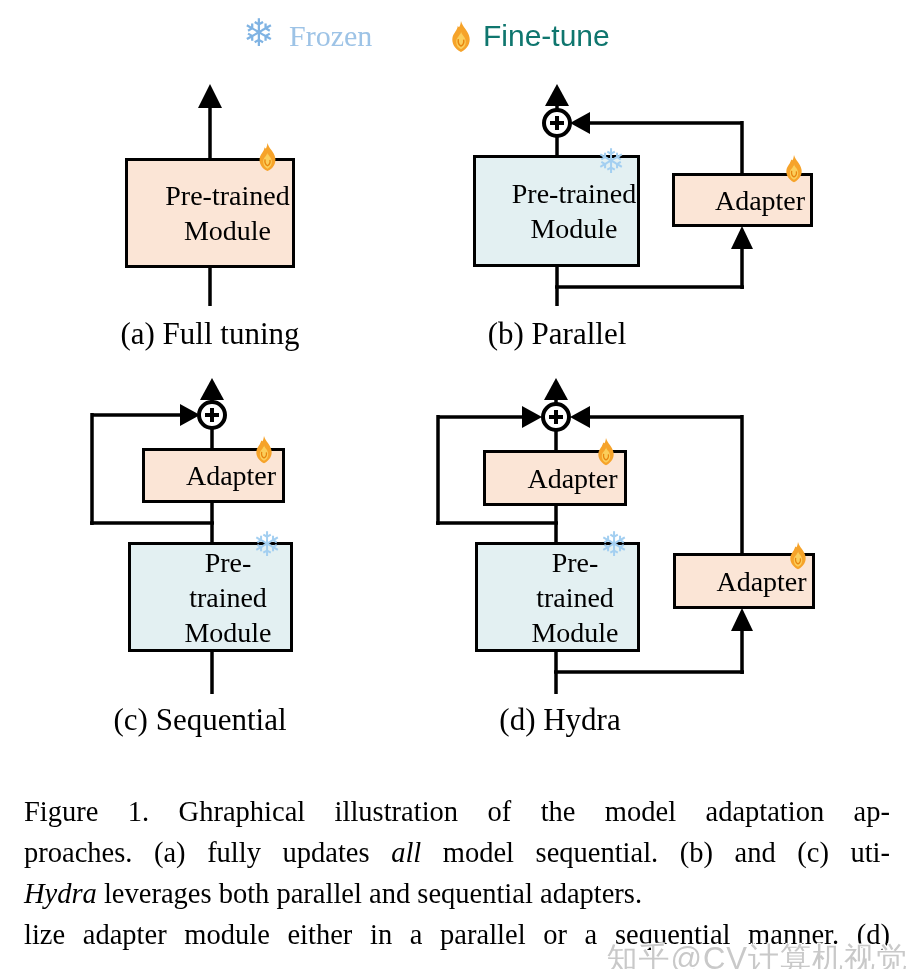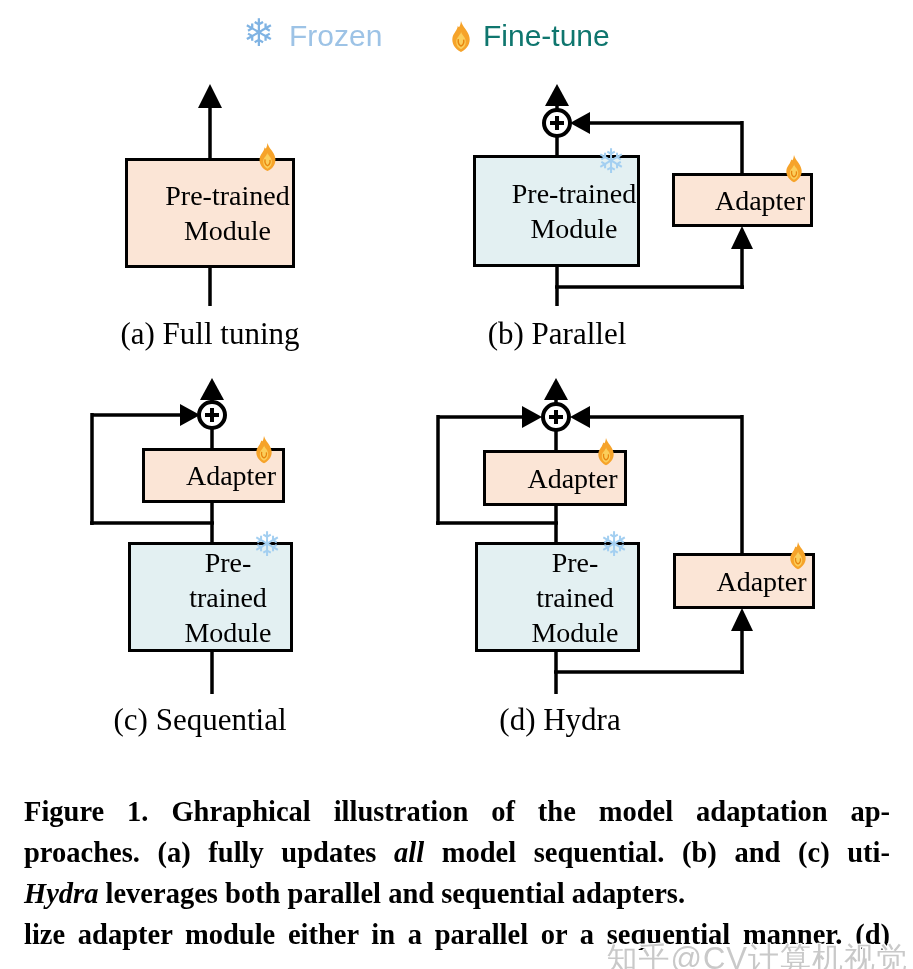--- a/index.html
+++ b/index.html
@@ -8,21 +8,21 @@
     overflow:hidden; font-family:"Liberation Serif", serif; color:#000;
   }
   
   .legend { position:absolute; left:0; top:0; width:913px; height:62px; }
   .legend-snowflake {
     position:absolute; left:243px; top:14px; font-size:38px; line-height:38px;
     font-family:"DejaVu Sans", sans-serif; color:#7fb3e3;
   }
   .legend-frozen-label {
     position:absolute; left:289px; top:19px; font-size:30px; line-height:34px;
-    font-family:Liberation Sans, sans-serif; color:#9dc3e6;text-align:right;
+    font-family:Liberation Serif, serif; color:#9dc3e6;text-align:right;
   }
   .legend-finetune-label {
     position:absolute; left:483px; top:19px; font-size:30px; line-height:34px;
     font-family:"Liberation Sans", sans-serif; color:#0f766e;
   }
   
   .diagram { position:absolute; left:0; top:0; width:913px; height:760px; }
   .lines-layer { position:absolute; left:0; top:0; }
   .box {
     position:absolute; box-sizing:border-box; border:3px solid #000;
@@ -52,21 +52,21 @@
   }
   .snow-b { left:597px; top:144px; }
   .snow-c { left:253px; top:527px; }
   .snow-d { left:600px; top:527px; }
   .flame-badge { position:absolute; z-index:6; }
   
   .fig-caption {
     position:absolute; left:24px; top:791px; width:866px;
     font-size:28.5px; line-height:41px; color:#000;
   }
-  .cap-line { text-align:justify; text-align-last:justify; white-space:normal;font-weight:bold; }
+  .cap-line { text-align:justify; text-align-last:justify; white-space:normal; }
   .cap-line-last { text-align:left; text-align-last:left; }
   .fig-caption i { font-style:italic; }
   
   .watermark {
     position:absolute; right:5px; top:938px; z-index:10;
     font-family:"Liberation Sans", sans-serif; font-size:31px; letter-spacing:1px;
     color:#c9c9c9;
     text-shadow:1px 1px 0 #fff,-1px -1px 0 #fff,1px -1px 0 #fff,-1px 1px 0 #fff;
   }
 </style>

